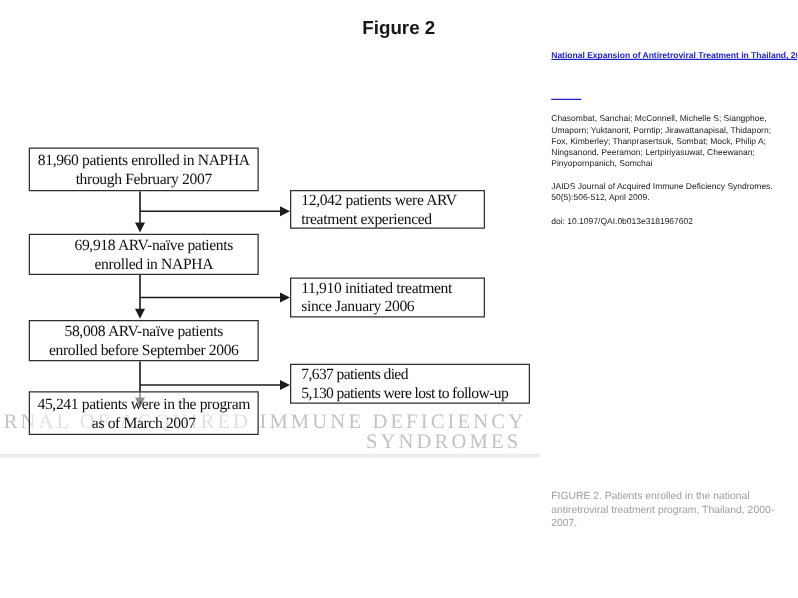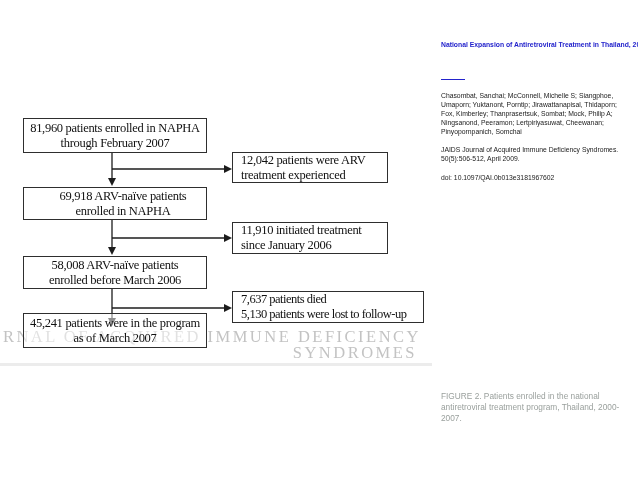--- a/index.html
+++ b/index.html
@@ -48,20 +48,21 @@
   .caption{position:absolute;left:441px;top:391px;width:182px;font-size:8.3px;
            line-height:11px;color:#9aa09d;}
   
   .footer{position:absolute;left:0;top:440px;width:638px;height:38px;}
 </style>
 </head>
 <body>
 
 <div class="slide">
 
+  <div class="fig-title">Figure 2</div>
 
   <div class="citation">
     <a class="cite-link" style="color:#2323cc">National Expansion of Antiretroviral Treatment in Thailand, 2000-2007: Pro</a>
     <div class="cite-rule" style="background:#2323cc"></div>
     <div class="authors">
       <div>Chasombat, Sanchai; McConnell, Michelle S; Siangphoe,</div>
       <div>Umaporn; Yuktanont, Porntip; Jirawattanapisal, Thidaporn;</div>
       <div>Fox, Kimberley; Thanprasertsuk, Sombat; Mock, Philip A;</div>
       <div>Ningsanond, Peeramon; Lertpiriyasuwat, Cheewanan;</div>
       <div>Pinyopornpanich, Somchai</div>
@@ -101,21 +102,21 @@
   <div class="fc-box fc-left" id="lb0">
     <div>81,960 patients enrolled in NAPHA</div>
     <div>through February 2007</div>
   </div>
   <div class="fc-box fc-left" id="lb1">
     <div>69,918 ARV-naïve patients</div>
     <div>enrolled in NAPHA</div>
   </div>
   <div class="fc-box fc-left" id="lb2">
     <div>58,008 ARV-naïve patients</div>
-    <div>enrolled before March 2006</div>
+    <div>enrolled before September 2006</div>
   </div>
   <div class="fc-box fc-left" id="lb3">
     <div>45,241 patients were in the program</div>
     <div>as of March 2007</div>
   </div>
 
   <div class="fc-box fc-right" id="rb0">
     <div>12,042 patients were ARV</div>
     <div>treatment experienced</div>
   </div>

